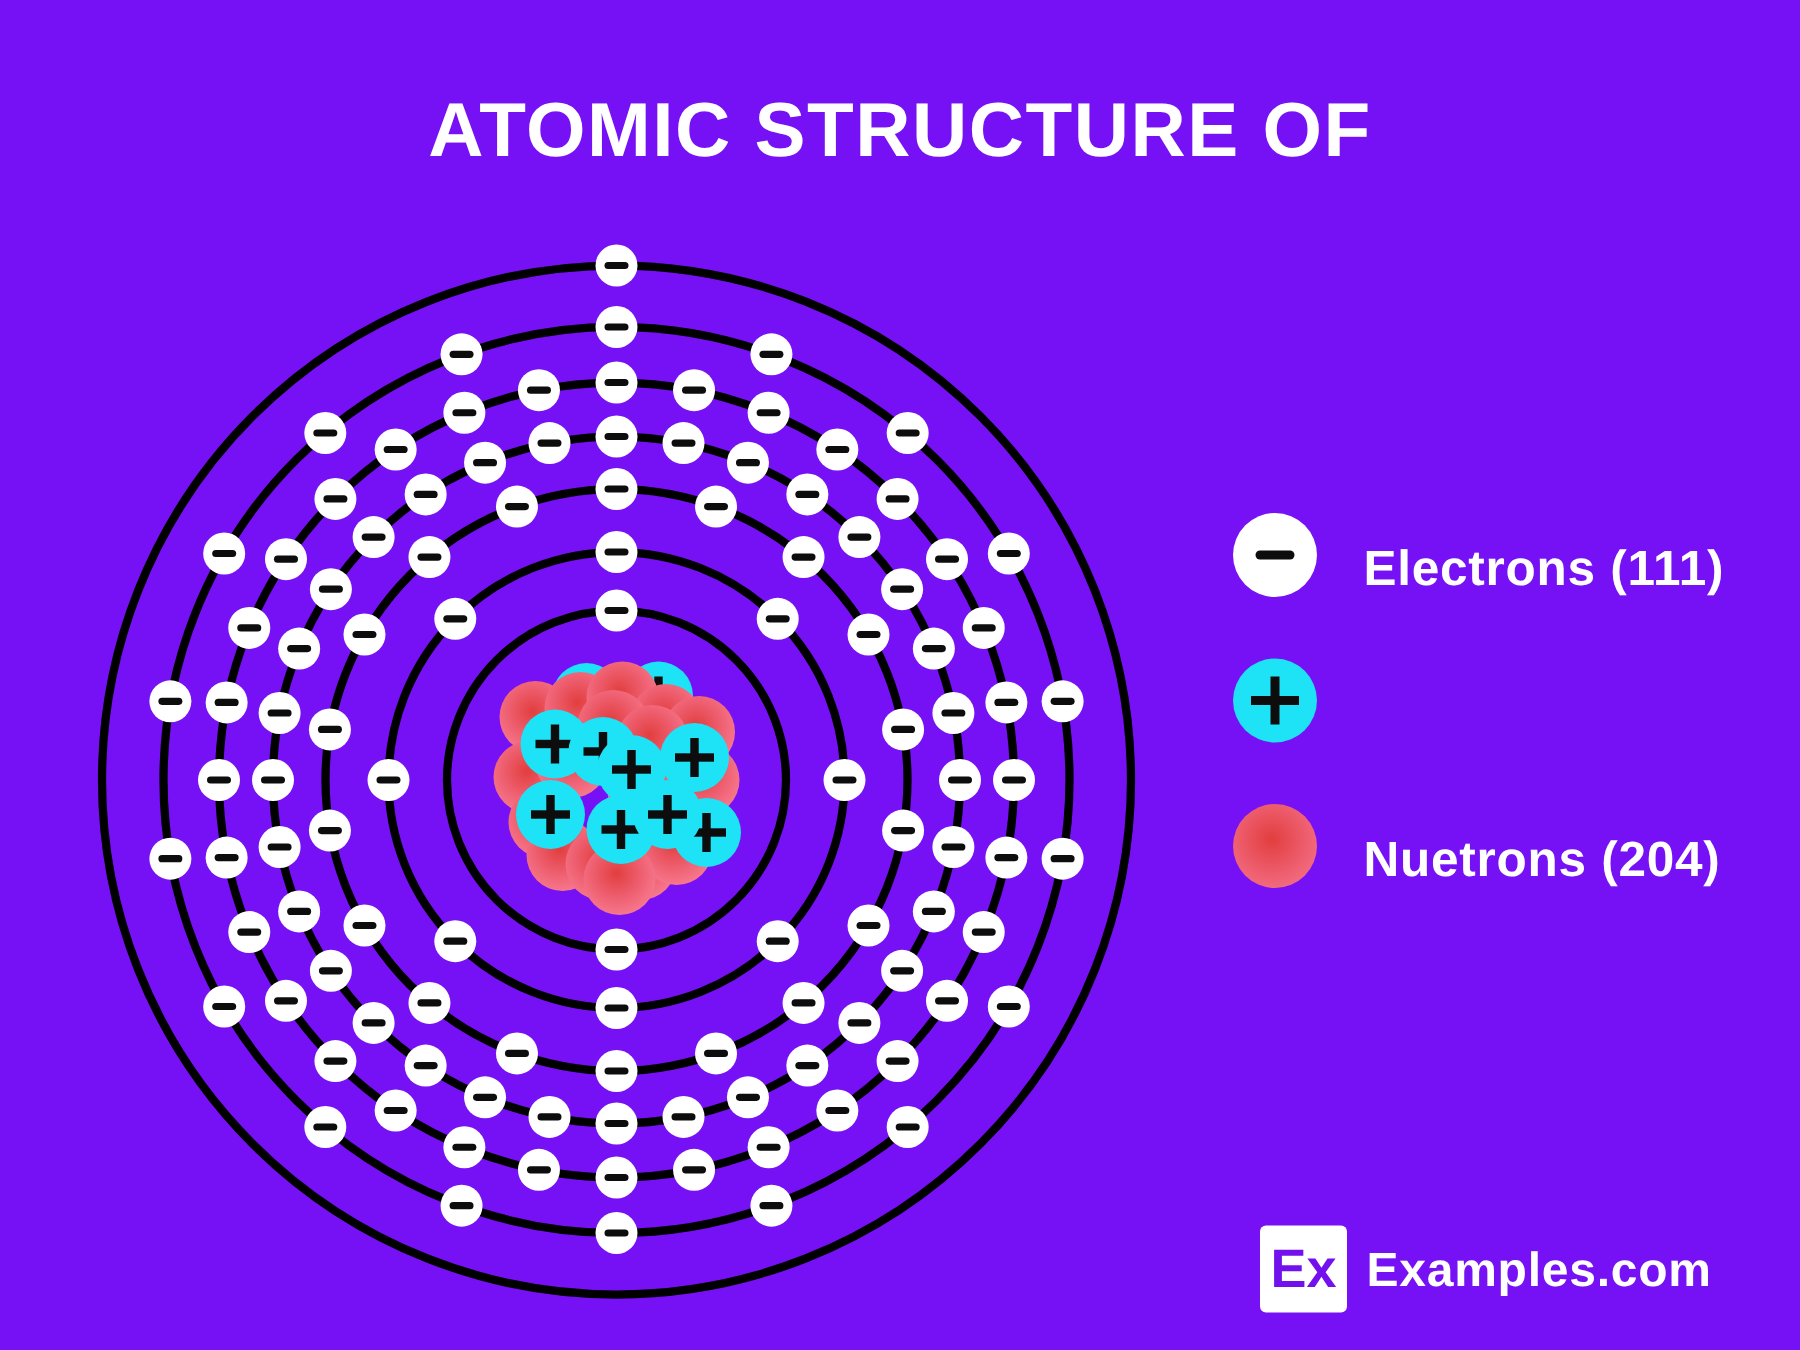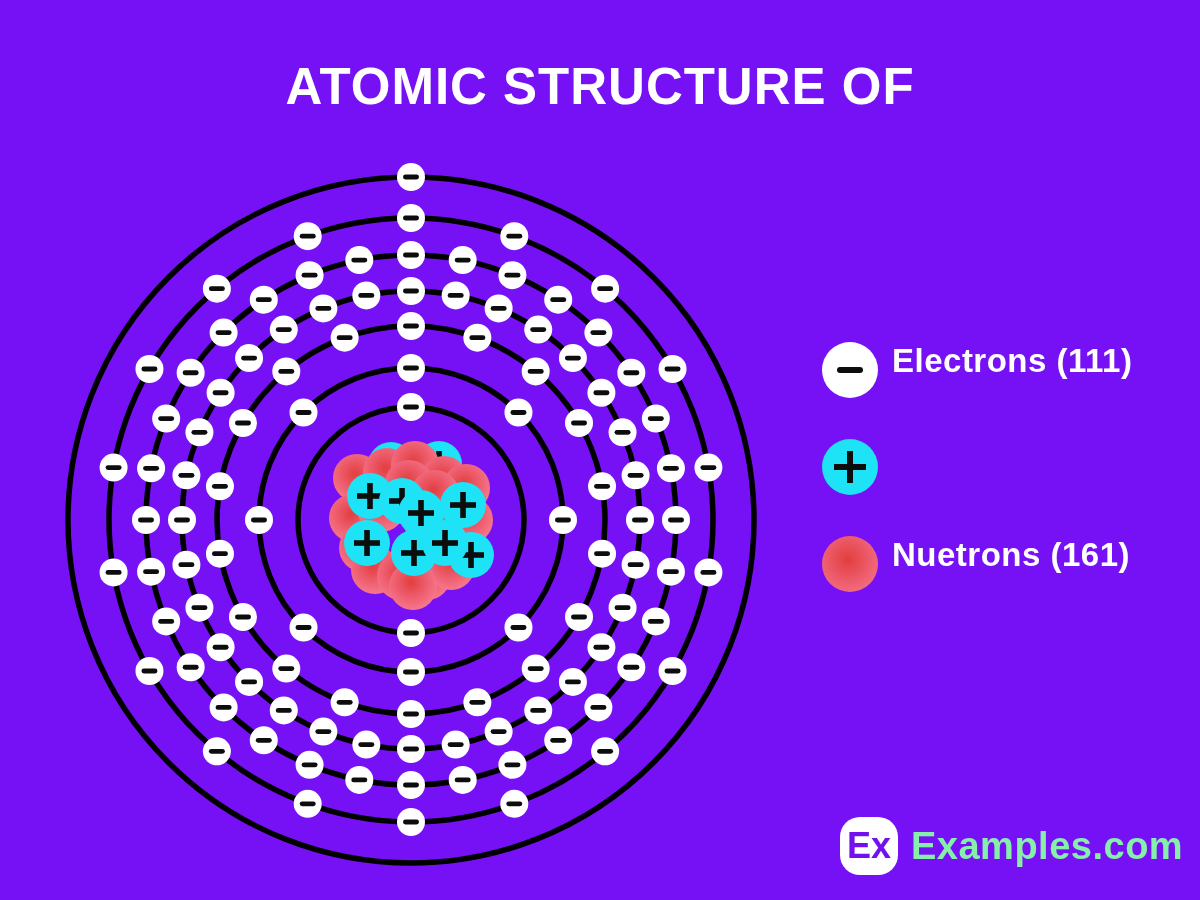--- a/index.html
+++ b/index.html
@@ -21,21 +21,21 @@
     letter-spacing:1px;
   }
   .title span{display:block;}
   
   .atom-wrap{position:absolute;left:26px;top:135px;width:770px;height:770px;}
   
   .legend{
     position:absolute;left:822px;top:342px;
     display:flex;flex-direction:column;gap:41px;
   }
-  .legend-row{display:flex;align-items:flex-start;gap:14px;}
+  .legend-row{display:flex;align-items:flex-end;gap:31px;}
   .swatch{
     width:56px;height:56px;border-radius:50%;
     flex:0 0 auto;
     display:flex;align-items:center;justify-content:center;
     position:relative;
   }
   .swatch.electron{background:#ffffff;}
   .swatch.proton{background:#1EE2F5;}
   .swatch.neutron{background:radial-gradient(circle at 46% 42%, #E23E3E 0%, #EE5F70 55%, #F87B90 100%);}
   .minus-bar{width:26px;height:6px;background:#0d0d0d;border-radius:3px;}
@@ -48,25 +48,25 @@
   .legend-label{
     color:#ffffff;font-size:33px;font-weight:700;letter-spacing:0.5px;
     white-space:nowrap;
   }
   
   .brand{
     position:absolute;left:840px;top:817px;
     display:flex;align-items:center;gap:13px;
   }
   .brand-badge{
-    width:58px;height:58px;background:#ffffff;border-radius:20px;
+    width:58px;height:58px;background:#ffffff;border-radius:4px;
     display:flex;align-items:center;justify-content:center;
     font-size:36px;font-weight:800;color:#7311EE;
   }
-  .brand-text{color:#86efac;font-size:38px;font-weight:700;letter-spacing:0.5px;}
+  .brand-text{color:#ffffff;font-size:32px;font-weight:700;letter-spacing:0.5px;}
 </style>
 </head>
 <body>
 
 <div class="page">
 
   <h1 class="title">
     <span>ATOMIC STRUCTURE OF</span>
   </h1>
 
@@ -365,21 +365,21 @@
       </div>
       <div class="legend-label">Electrons (111)</div>
     </div>
     <div class="legend-row">
       <div class="swatch proton">
         <div class="plus-shape"></div>
       </div>
     </div>
     <div class="legend-row">
       <div class="swatch neutron"></div>
-      <div class="legend-label">Nuetrons (161)</div>
+      <div class="legend-label">Nuetrons (204)</div>
     </div>
   </div>
 
   <div class="brand">
     <div class="brand-badge">
       <span>Ex</span>
     </div>
     <span class="brand-text">Examples.com</span>
   </div>
 

